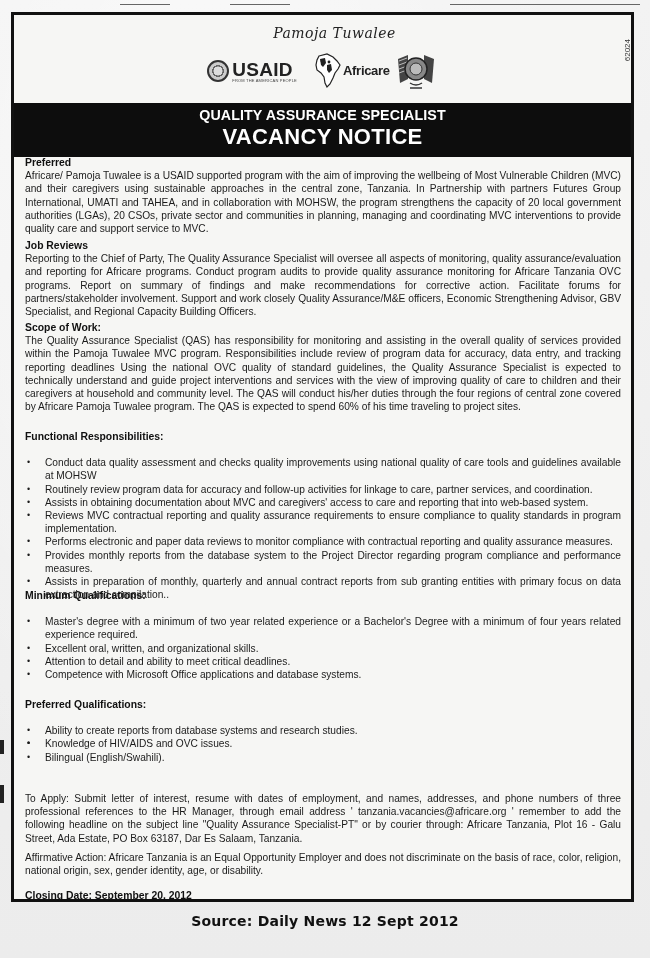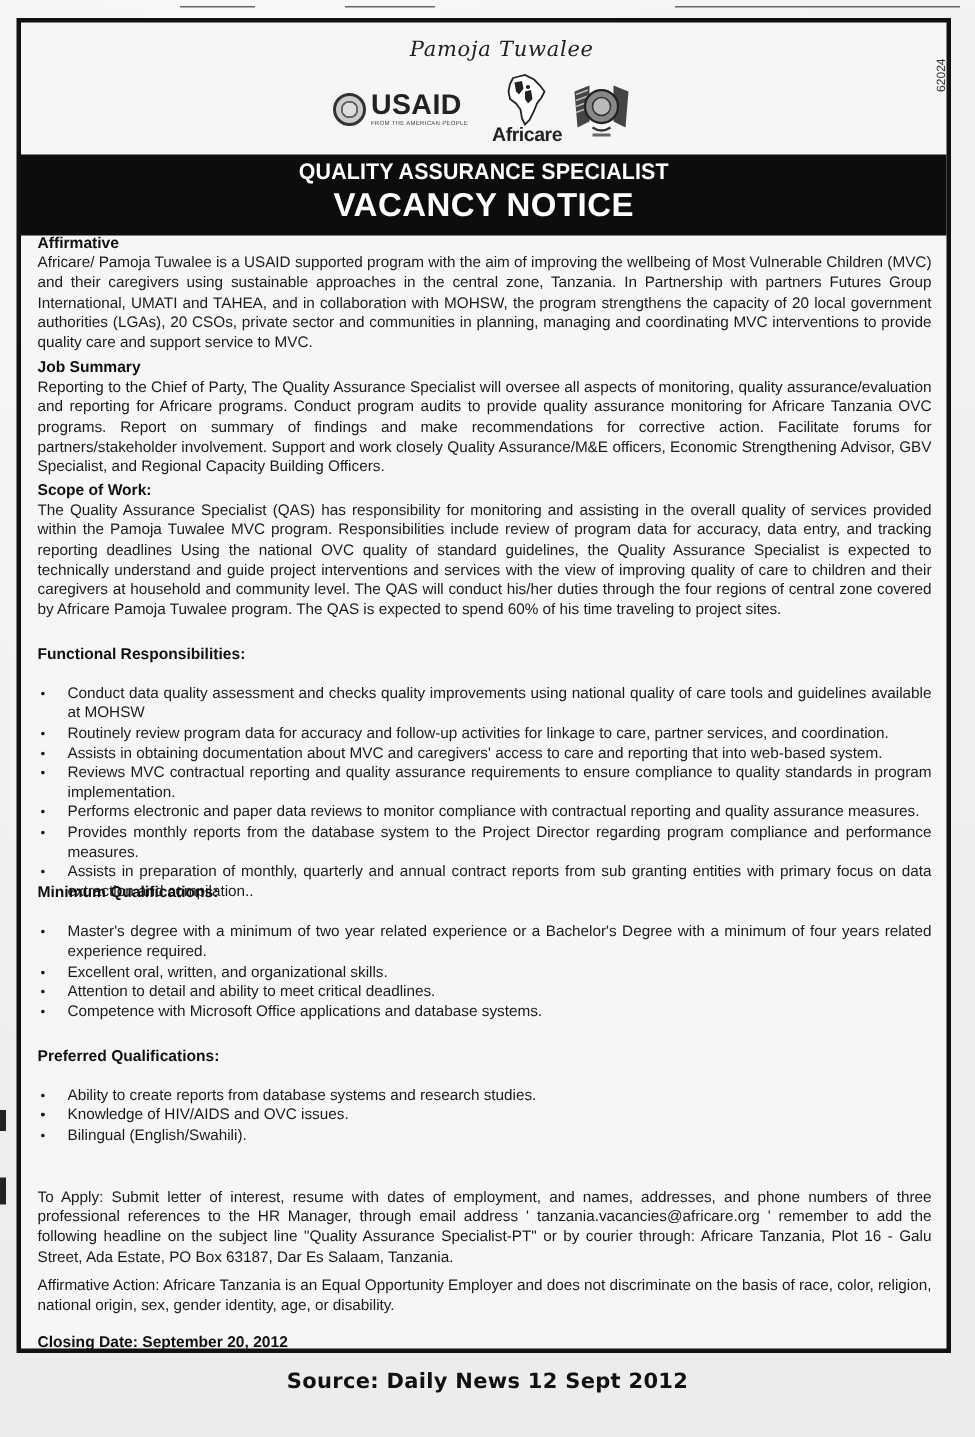--- a/index.html
+++ b/index.html
@@ -100,21 +100,20 @@
       color: #222;
       letter-spacing: 0.3px;
     }
     .usaid-tag {
       font-size: 4px;
       color: #444;
       letter-spacing: 0.2px;
     }
     .logo-africare {
       display: flex;
-      flex-direction: column;
       align-items: center;
       line-height: 1;
       margin-left: 12px;
     }
     .africa-shape {
       width: 30px;
       height: 36px;
     }
     .africare-word {
       font-weight: bold;
@@ -266,26 +265,26 @@
   </div>
 
   <div class="title-band">
     <div class="title-line1">QUALITY ASSURANCE SPECIALIST</div>
     <div class="title-line2">VACANCY NOTICE</div>
   </div>
 
   <div class="content">
 
     <div class="sec-background">
-      <p class="section-heading">Affirmative</p>
+      <p class="section-heading">Preferred</p>
       <p class="section-text">Africare/ Pamoja Tuwalee is a USAID supported program with the aim of improving the wellbeing of Most Vulnerable Children (MVC) and their caregivers using sustainable approaches in the central zone, Tanzania. In Partnership with partners Futures Group International, UMATI and TAHEA, and in collaboration with MOHSW, the program strengthens the capacity of 20 local government authorities (LGAs), 20 CSOs, private sector and communities in planning, managing and coordinating MVC interventions to provide quality care and support service to MVC.</p>
     </div>
 
     <div class="sec-jobsummary">
-      <p class="section-heading">Job Summary</p>
+      <p class="section-heading">Job Reviews</p>
       <p class="section-text">Reporting to the Chief of Party, The Quality Assurance Specialist will oversee all aspects of monitoring, quality assurance/evaluation and reporting for Africare programs. Conduct program audits to provide quality assurance monitoring for Africare Tanzania OVC programs. Report on summary of findings and make recommendations for corrective action. Facilitate forums for partners/stakeholder involvement. Support and work closely Quality Assurance/M&amp;E officers, Economic Strengthening Advisor, GBV Specialist, and Regional Capacity Building Officers.</p>
     </div>
 
     <div class="sec-scope">
       <p class="section-heading">Scope of Work:</p>
       <p class="section-text">The Quality Assurance Specialist (QAS) has responsibility for monitoring and assisting in the overall quality of services provided within the Pamoja Tuwalee MVC program. Responsibilities include review of program data for accuracy, data entry, and tracking reporting deadlines Using the national OVC quality of standard guidelines, the Quality Assurance Specialist is expected to technically understand and guide project interventions and services with the view of improving quality of care to children and their caregivers at household and community level. The QAS will conduct his/her duties through the four regions of central zone covered by Africare Pamoja Tuwalee program. The QAS is expected to spend 60% of his time traveling to project sites.</p>
     </div>
 
     <div class="sec-functional">
       <p class="section-heading">Functional Responsibilities:</p>

